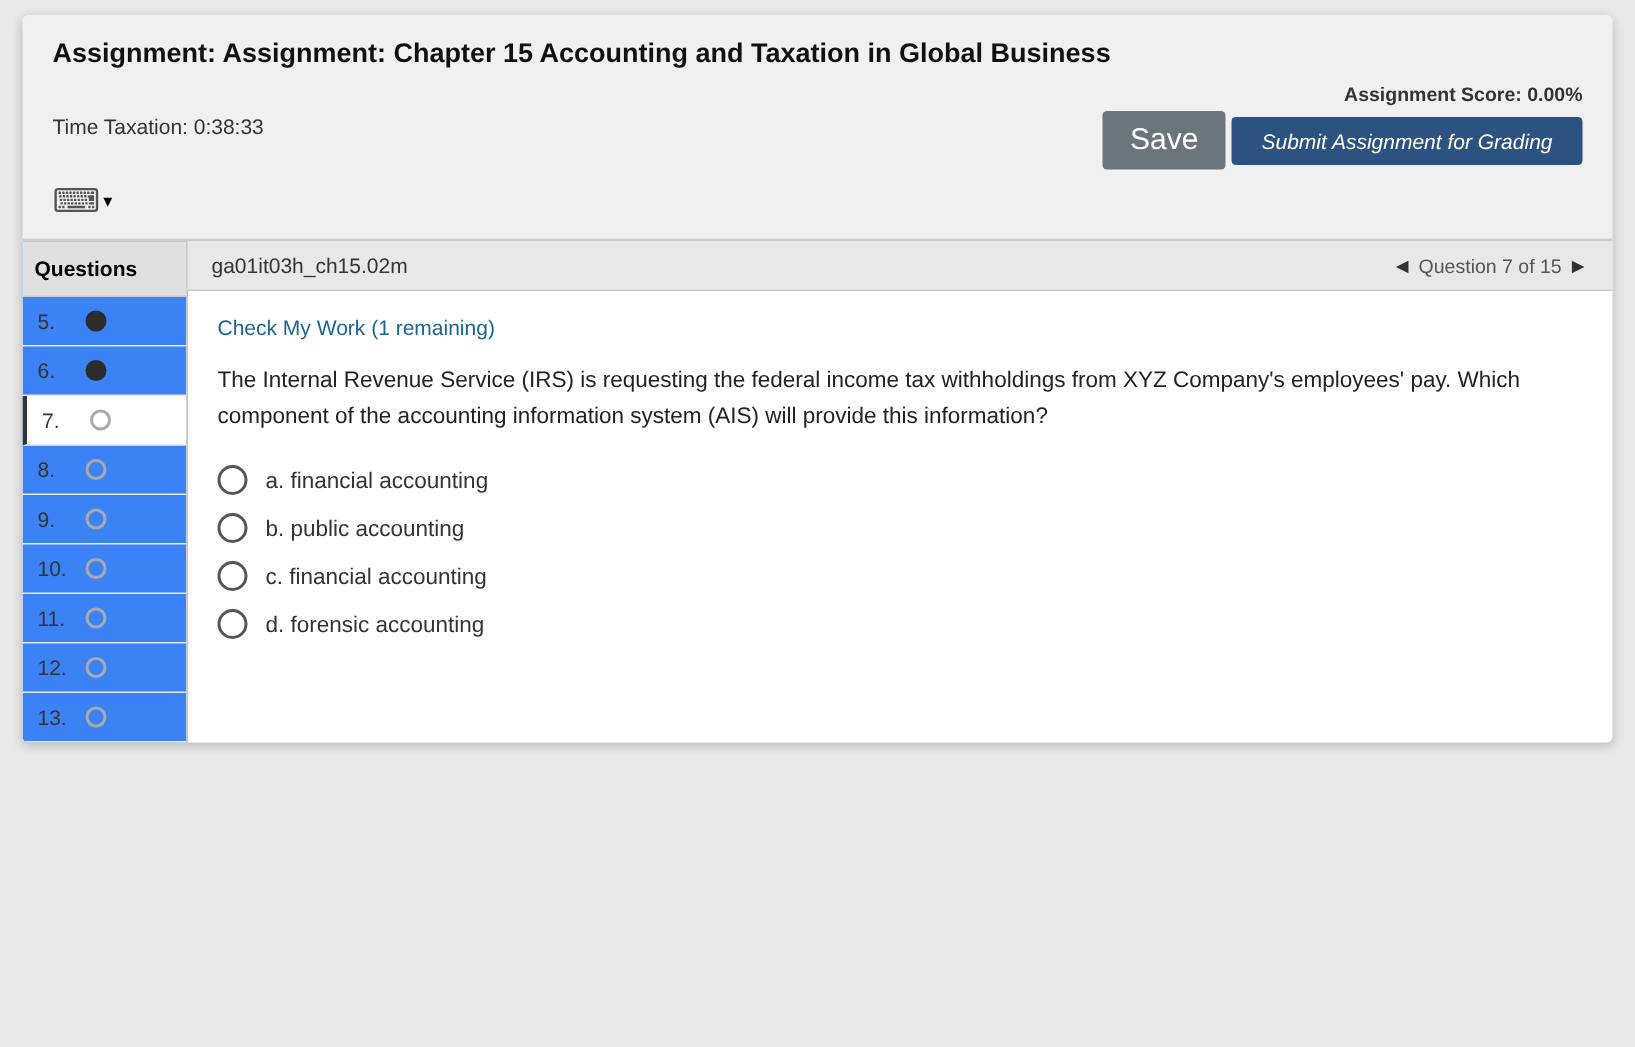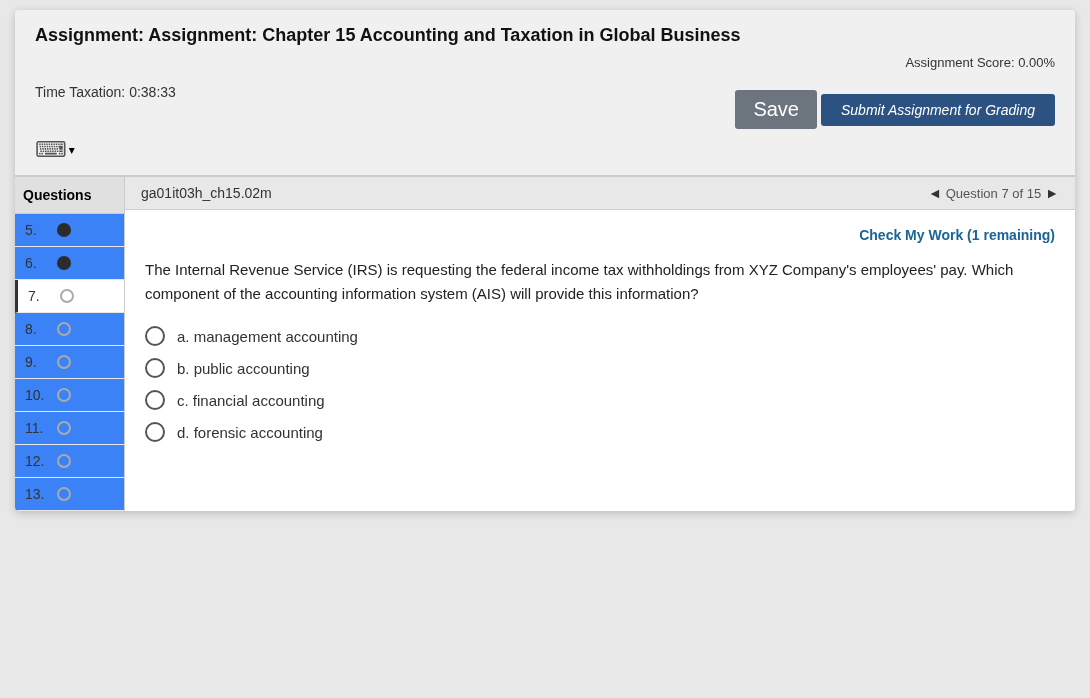--- a/index.html
+++ b/index.html
@@ -37,21 +37,22 @@
       margin-bottom: 8px;
     }
     .time-remaining {
       font-size: 14px;
       color: #333;
     }
     .score-label {
       font-size: 13px;
       color: #333;
       text-align: center;
-      margin-bottom: 20px;
+      margin-bottom: 4px;
+      font-weight: bold;
     }
     .header-actions {
       display: flex;
       flex-direction: column;
       align-items: flex-end;
     }
     .buttons-row {
       display: flex;
       gap: 4px;
       align-items: center;
@@ -164,23 +165,21 @@
     }
     .nav-arrow {
       cursor: pointer;
       font-size: 14px;
       color: #333;
     }
     .question-body {
       padding: 16px 20px;
     }
     .check-work-row {
-      text-align: right;
       margin-bottom: 14px;
-      font-weight: bold;
     }
     .check-work-link {
       color: #1a6496;
       font-size: 14px;
       cursor: pointer;
     }
     .question-text {
       font-size: 15px;
       line-height: 1.6;
       color: #222;
@@ -298,21 +297,21 @@
         <div class="check-work-row">
           <span class="check-work-link">
             <span>Check My Work</span>
             <span>(1 remaining)</span>
           </span>
         </div>
         <div class="question-text">The Internal Revenue Service (IRS) is requesting the federal income tax withholdings from XYZ Company's employees' pay. Which component of the accounting information system (AIS) will provide this information?</div>
         <ul class="answer-options">
           <li class="answer-option">
             <span class="radio-outer"></span>
-            <span>a. management accounting</span>
+            <span>a. financial accounting</span>
           </li>
           <li class="answer-option">
             <span class="radio-outer"></span>
             <span>b. public accounting</span>
           </li>
           <li class="answer-option">
             <span class="radio-outer"></span>
             <span>c. financial accounting</span>
           </li>
           <li class="answer-option">

